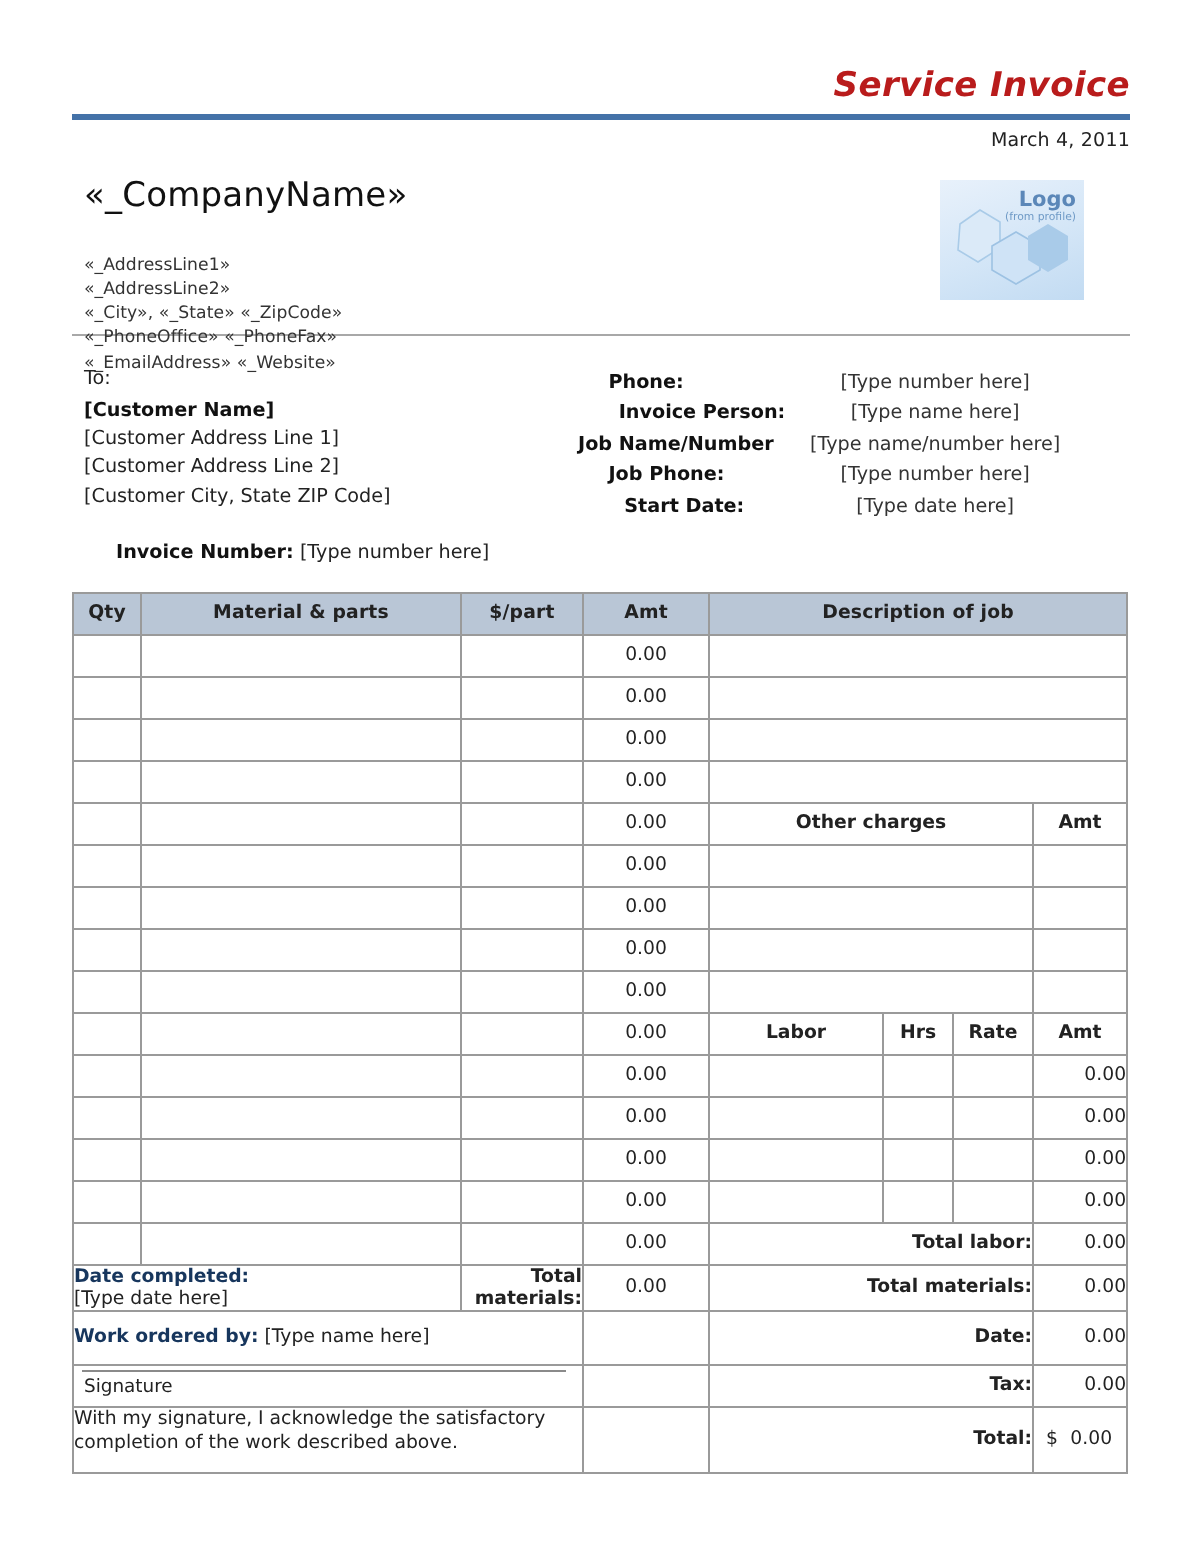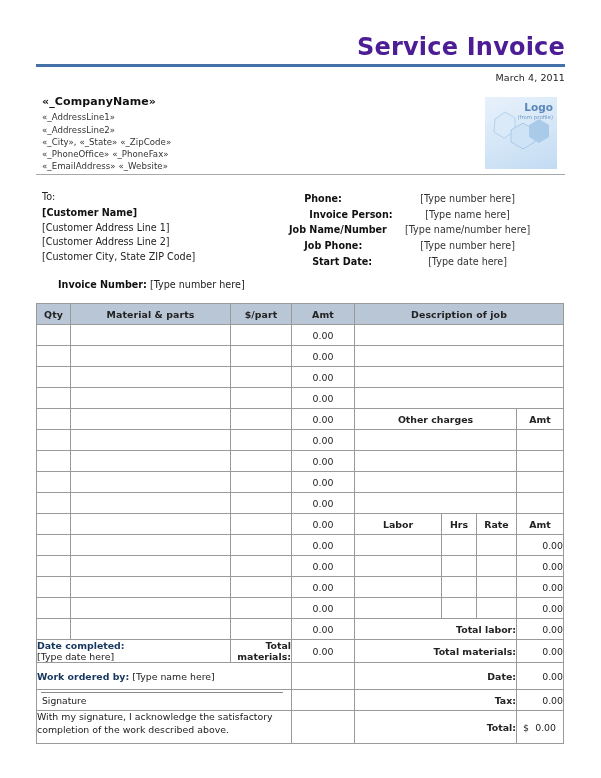--- a/index.html
+++ b/index.html
@@ -28,23 +28,24 @@
     top: 0;
     width: 529px;
   }
 
   
   .title-row {
     padding-top: 34px;
     text-align: right;
   }
   .doc-title {
-    font-size: 24px;
-    font-weight: bold;
-    color: #4c1d95;
+    font-size: 17px;
+    font-weight: bold;
+    font-style: italic;
+    color: #b91c1c;
     letter-spacing: 0.2px;
     line-height: 1.1;
   }
   .title-rule {
     margin-top: 4px;
     height: 3px;
     background: #4472a8;
     width: 100%;
   }
   .doc-date {
@@ -60,38 +61,38 @@
     position: relative;
     margin-top: 12px;
     height: 78px;
   }
   .company-block {
     position: absolute;
     left: 6px;
     top: 0;
   }
   .company-name {
-    font-size: 11px;
-    font-weight: bold;
+    font-size: 17px;
+    font-weight: normal;
     color: #111;
-    margin-bottom: 3px;
+    margin-bottom: 19px;
     letter-spacing: 0.1px;
   }
   .company-line {
     font-size: 8.6px;
     color: #333;
     line-height: 1.42;
     letter-spacing: 0.05px;
   }
   .logo-box {
     position: absolute;
-    right: 8px;
+    right: 23px;
     top: 2px;
     width: 72px;
-    height: 72px;
+    height: 60px;
     background: linear-gradient(160deg, #e8f1fb 0%, #d4e6f7 55%, #c2dbf2 100%);
     overflow: hidden;
   }
   .logo-text {
     position: absolute;
     right: 4px;
     top: 5px;
     text-align: right;
     z-index: 3;
   }

